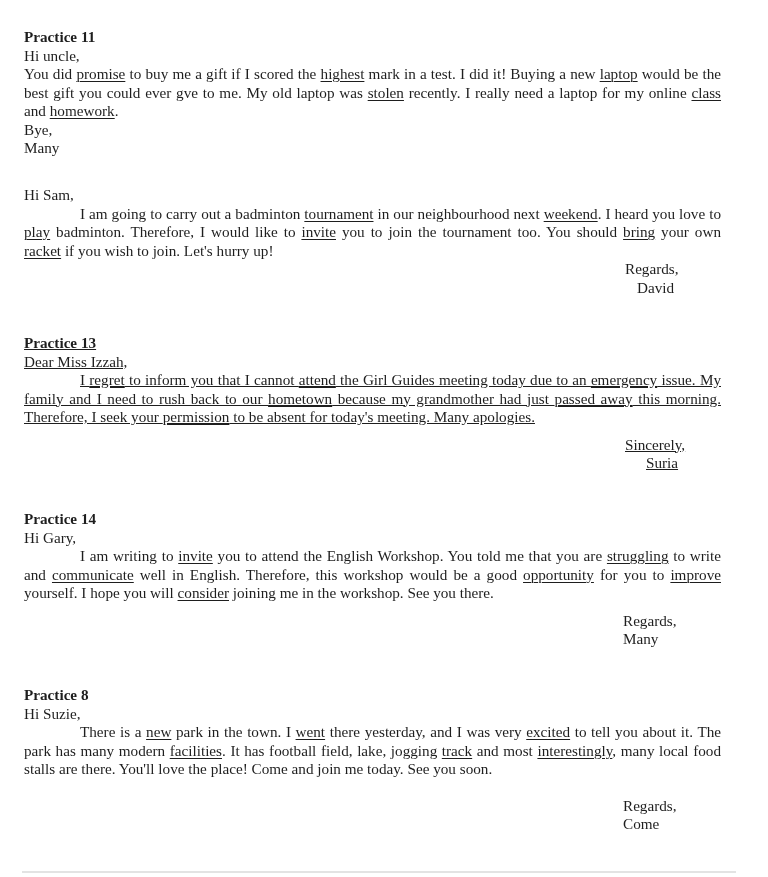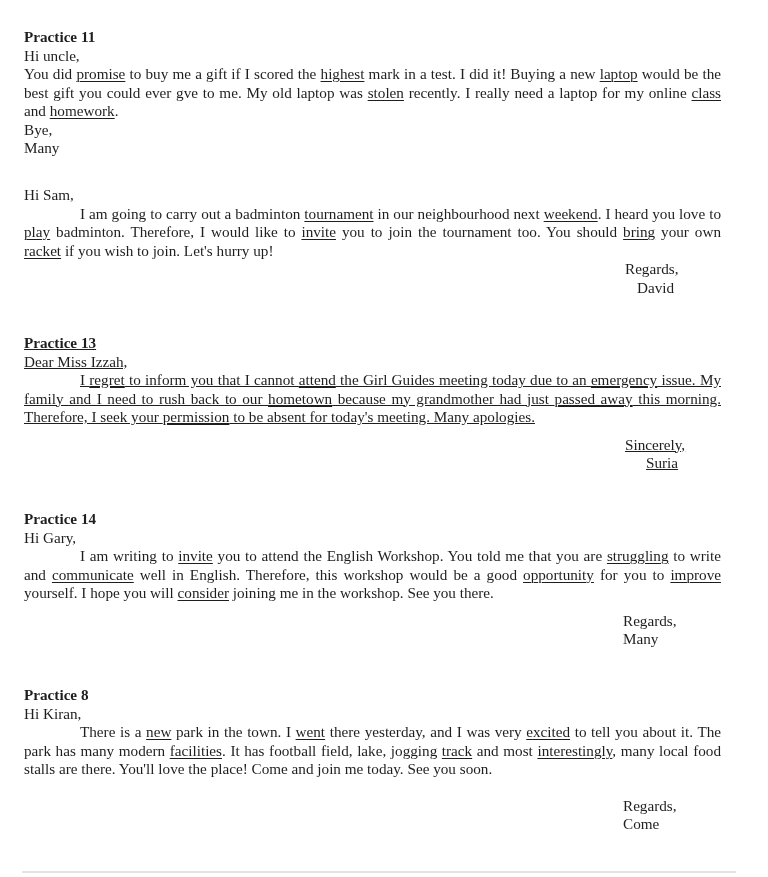--- a/index.html
+++ b/index.html
@@ -61,21 +61,21 @@
   <div class="practice p14">
     <div class="title">Practice 14</div>
     <div>Hi Gary,</div>
     <div class="body-text indent"><span>I am writing to </span><span class="u">invite</span><span> you to attend the English Workshop. You told me that you are </span><span class="u">struggling</span><span> to write and </span><span class="u">communicate</span><span> well in English. Therefore, this workshop would be a good </span><span class="u">opportunity</span><span> for you to </span><span class="u">improve</span><span> yourself. I hope you will </span><span class="u">consider</span><span> joining me in the workshop. See you there.</span></div>
     <div class="closing" style="margin-left:599px;margin-top:9px">Regards,</div>
     <div class="closing" style="margin-left:599px">Many</div>
   </div>
 
   <div class="practice p15">
     <div class="title">Practice 8</div>
-    <div>Hi Kiran,</div>
+    <div>Hi Suzie,</div>
     <div class="body-text indent"><span>There is a </span><span class="u">new</span><span> park in the town. I </span><span class="u">went</span><span> there yesterday, and I was very </span><span class="u">excited</span><span> to tell you about it. The park has many modern </span><span class="u">facilities</span><span>. It has football field, lake, jogging </span><span class="u">track</span><span> and most </span><span class="u">interestingly</span><span>, many local food stalls are there. You'll love the place! Come and join me today. See you soon.</span></div>
     <div class="closing" style="margin-left:599px;margin-top:18px">Regards,</div>
     <div class="closing" style="margin-left:599px">Come</div>
   </div>
 
 </div>
 
 <div class="divider"></div>
 
 </body></html>

